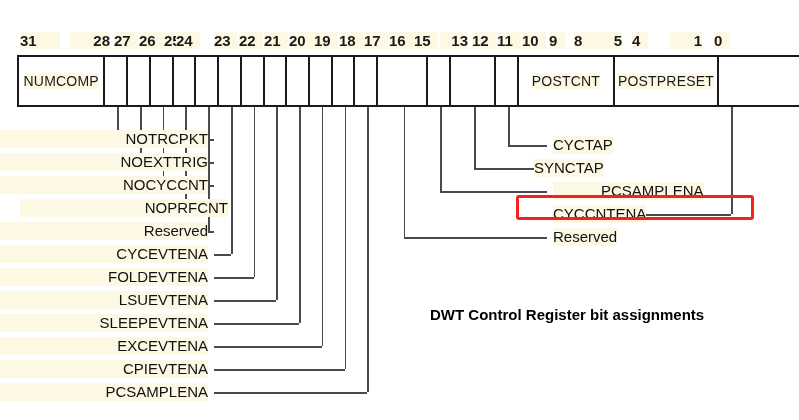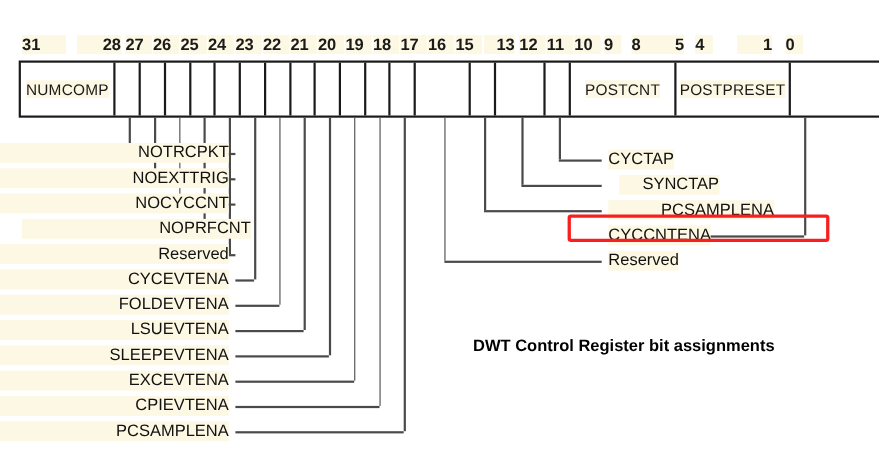--- a/index.html
+++ b/index.html
@@ -84,21 +84,21 @@
 <body>
 
 <div id="stage">
 
   <div id="bitnums">
       <div class="bitnum l" style="left: 20px; top: 32px; width: 40px;">31</div>
       <div class="bitnum r" style="left: 70px; top: 32px; width: 40px;">28</div>
       <div class="bitnum l" style="left: 114px; top: 32px; width: 24px;">27</div>
       <div class="bitnum l" style="left: 139px; top: 32px; width: 24px;">26</div>
       <div class="bitnum l" style="left: 164px; top: 32px; width: 24px;">25</div>
-      <div class="bitnum l" style="left: 189px; top: 32px; width: 24px;">24</div>
+      <div class="bitnum l" style="left: 176px; top: 32px; width: 24px;">24</div>
       <div class="bitnum l" style="left: 214px; top: 32px; width: 24px;">23</div>
       <div class="bitnum l" style="left: 239px; top: 32px; width: 24px;">22</div>
       <div class="bitnum l" style="left: 264px; top: 32px; width: 24px;">21</div>
       <div class="bitnum l" style="left: 289px; top: 32px; width: 24px;">20</div>
       <div class="bitnum l" style="left: 314px; top: 32px; width: 24px;">19</div>
       <div class="bitnum l" style="left: 339px; top: 32px; width: 24px;">18</div>
       <div class="bitnum l" style="left: 364px; top: 32px; width: 24px;">17</div>
       <div class="bitnum l" style="left: 389px; top: 32px; width: 24px;">16</div>
       <div class="bitnum l" style="left: 414px; top: 32px; width: 24px;">15</div>
       <div class="bitnum r" style="left: 440px; top: 32px; width: 28px;">13</div>
@@ -186,21 +186,21 @@
       <div class="lab right-al" style="left: 0px; top: 199px; width: 208px; margin-left: 20px;">NOPRFCNT</div>
       <div class="lab right-al" style="left: 0px; top: 222px; width: 208px;">Reserved</div>
       <div class="lab right-al" style="left: 0px; top: 245px; width: 208px;">CYCEVTENA</div>
       <div class="lab right-al" style="left: 0px; top: 268px; width: 208px;">FOLDEVTENA</div>
       <div class="lab right-al" style="left: 0px; top: 291px; width: 208px;">LSUEVTENA</div>
       <div class="lab right-al" style="left: 0px; top: 314px; width: 208px;">SLEEPEVTENA</div>
       <div class="lab right-al" style="left: 0px; top: 337px; width: 208px;">EXCEVTENA</div>
       <div class="lab right-al" style="left: 0px; top: 360px; width: 208px;">CPIEVTENA</div>
       <div class="lab right-al" style="left: 0px; top: 383px; width: 208px;">PCSAMPLENA</div>
       <div class="lab" style="left: 553px; top: 136px;">CYCTAP</div>
-      <div class="lab" style="left: 563px; top: 159px; padding-left: 21px;">SYNCTAP</div>
+      <div class="lab" style="left: 534px; top: 159px;">SYNCTAP</div>
       <div class="lab" style="left: 553px; top: 182px; padding-left: 48px;">PCSAMPLENA</div>
       <div class="lab" style="left: 553px; top: 205px;">CYCCNTENA</div>
       <div class="lab" style="left: 553px; top: 228px;">Reserved</div>
     </div>
 
   <div id="redbox" style="border-color: rgb(248, 31, 31);"></div>
 
   <div id="title">DWT Control Register bit assignments</div>
 
 </div>

